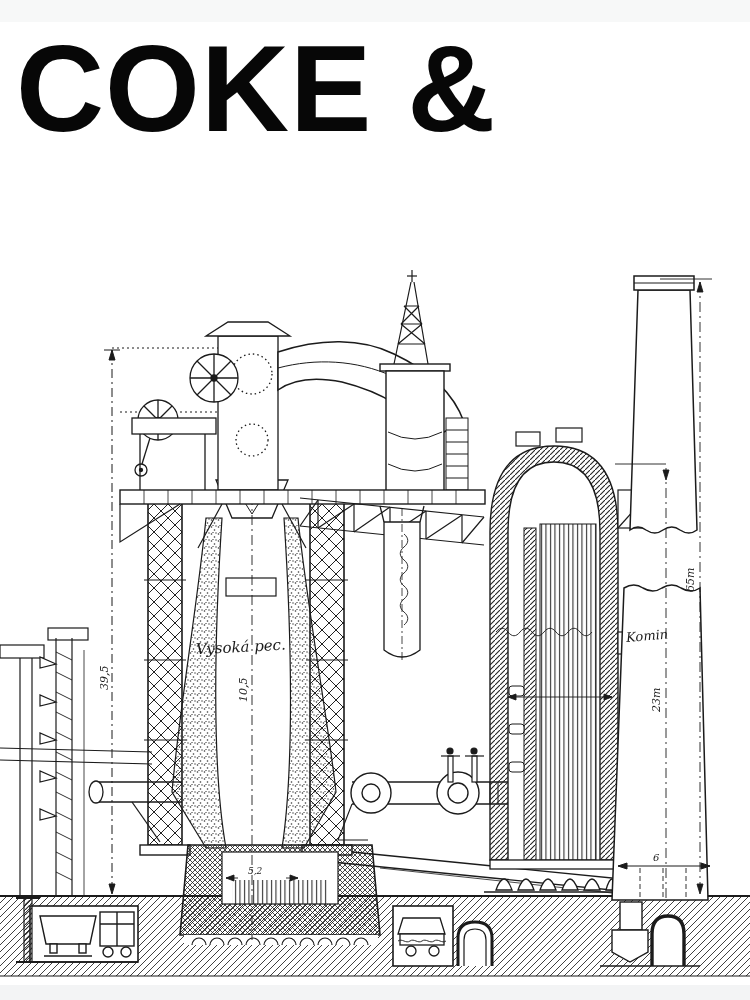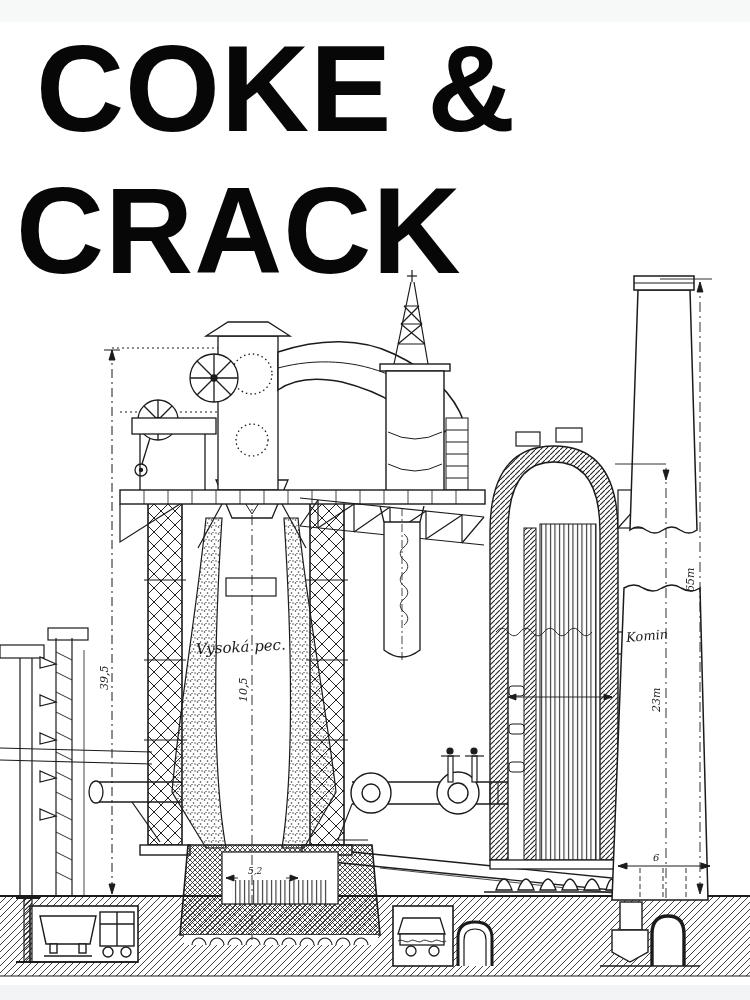--- a/index.html
+++ b/index.html
@@ -2,33 +2,32 @@
 <html><head>
 <meta charset="utf-8">
 <style>
   html,body{margin:0;padding:0;background:#ffffff;}
   #poster{position:relative;width:750px;height:1000px;background:#ffffff;overflow:hidden;
           font-family:"Liberation Sans",sans-serif;}
   #strip-top{position:absolute;left:0;top:0;width:750px;height:22px;background:#f7f8f8;}
   #strip-bottom{position:absolute;left:0;top:985px;width:750px;height:15px;background:#f3f4f5;}
   .title-line{position:absolute;left:16px;margin:0;font-weight:bold;font-size:122px;
               letter-spacing:1px;color:#070707;line-height:1;white-space:nowrap;}
-  #title1{top:28px;margin-left:20px;}
+  #title1{top:28px;}
   #title2{top:170px;}
   svg{position:absolute;left:0;top:0;}
   svg text{font-family:"DejaVu Serif",serif;font-style:italic;fill:#1b1b1b;}
 </style>
 </head>
 <body>
 
 <div id="poster">
   <div id="strip-top"></div>
 
   <h1 id="title1" class="title-line">COKE &amp;</h1>
-  <h1 id="title2" class="title-line">CRACK</h1>
 
   <svg width="750" height="1000" viewBox="0 0 750 1000">
     <defs>
       <pattern id="hatch" width="7" height="7" patternUnits="userSpaceOnUse">
         <path d="M0,7 L7,0" stroke="#2b2b2b" stroke-width="0.9"></path>
       </pattern>
       <pattern id="xhatch" width="5" height="5" patternUnits="userSpaceOnUse">
         <path d="M0,5 L5,0 M0,0 L5,5" stroke="#1b1b1b" stroke-width="0.8"></path>
       </pattern>
       <pattern id="stipple" width="7" height="7" patternUnits="userSpaceOnUse">

